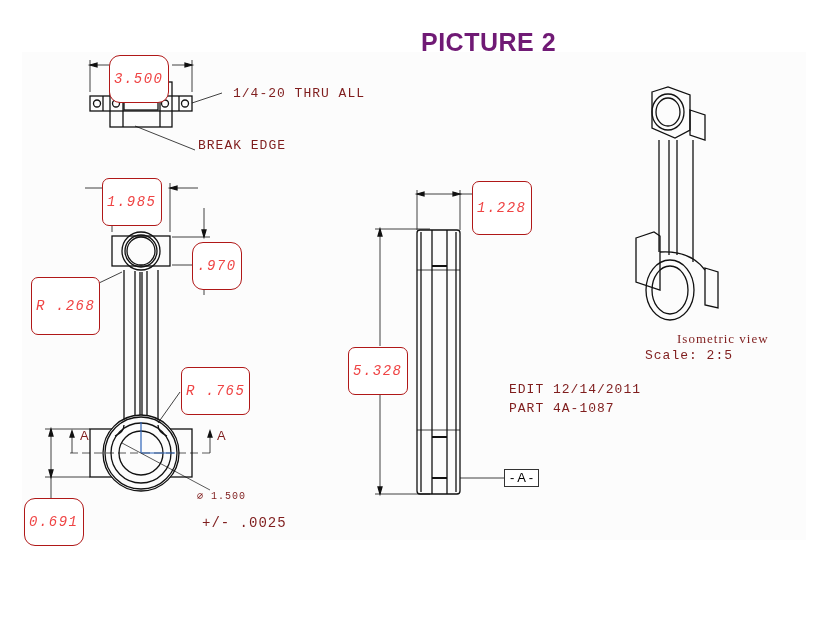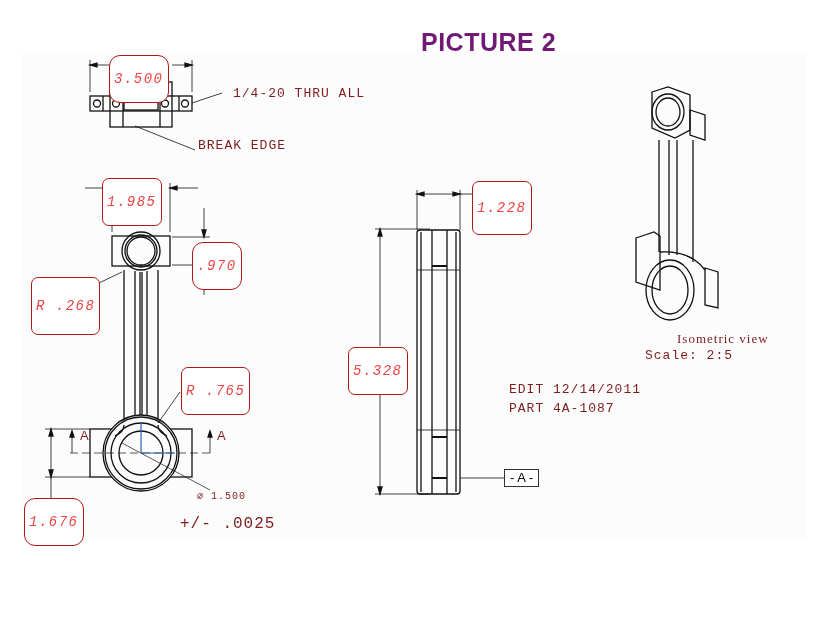--- a/index.html
+++ b/index.html
@@ -143,23 +143,23 @@
 <div class="dim pill" style="left:109px;top:55px;">3.500</div>
 <div class="lbl" style="left:233px;top:86px;">1/4-20 THRU ALL</div>
 <div class="lbl" style="left:198px;top:138px;">BREAK EDGE</div>
 
 <div class="dim" style="left:102px;top:178px;">1.985</div>
 <div class="dim pill" style="left:192px;top:242px;">.970</div>
 <div class="dim" style="left:31px;top:277px;line-height:30px;">R .268</div>
 <div class="dim" style="left:181px;top:367px;">R .765</div>
 <div class="lbl" style="left:80px;top:428px;font-family:'Liberation Sans',sans-serif;">A</div>
 <div class="lbl" style="left:217px;top:428px;font-family:'Liberation Sans',sans-serif;">A</div>
-<div class="dim pill" style="left:24px;top:498px;">1.676</div>
+<div class="dim pill" style="left:24px;top:498px;">0.691</div>
 <div class="lbl" style="left:197px;top:490px;font-size:10px;">∅ 1.500</div>
-<div class="lbl" style="left:180px;top:515px;font-size:16px;">+/-  .0025</div>
+<div class="lbl" style="left:202px;top:515px;font-size:14px;">+/-  .0025</div>
 
 <div class="dim" style="left:472px;top:181px;line-height:26px;">1.228</div>
 <div class="dim" style="left:348px;top:347px;">5.328</div>
 <div class="datum" style="left:504px;top:469px;">- A -</div>
 
 <div class="lbl" style="left:509px;top:365px;margin-top:36px;">PART 4A-1087</div>
 <div class="lbl" style="left:509px;top:382px;">EDIT 12/14/2011</div>
 
 <div class="lbl" style="left:677px;top:331px;font-family:Liberation Serif, serif;">Isometric view</div>
 <div class="lbl" style="left:645px;top:348px;text-align:right;">Scale:  2:5</div>

